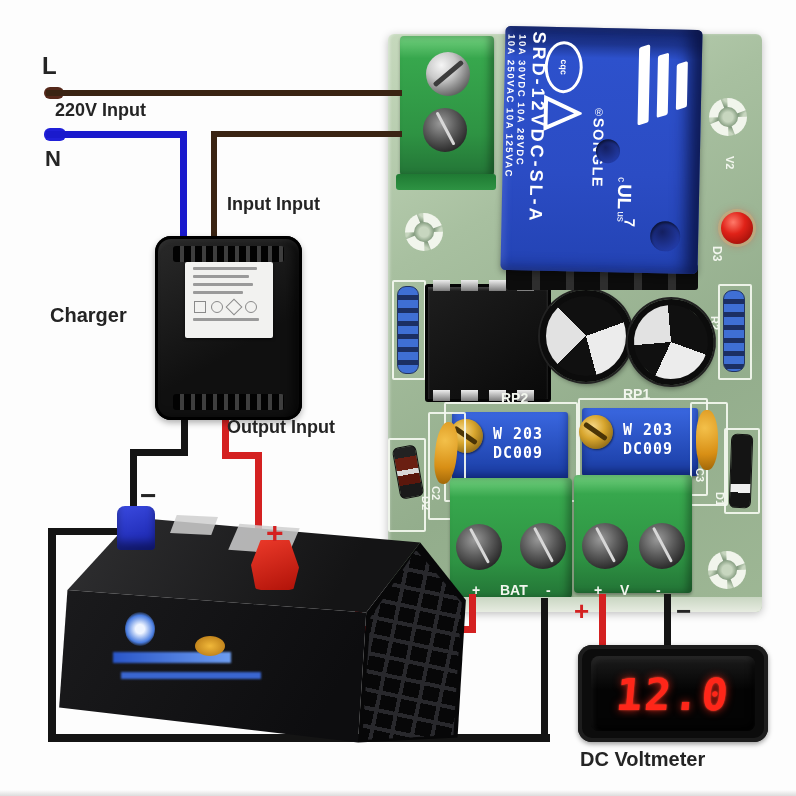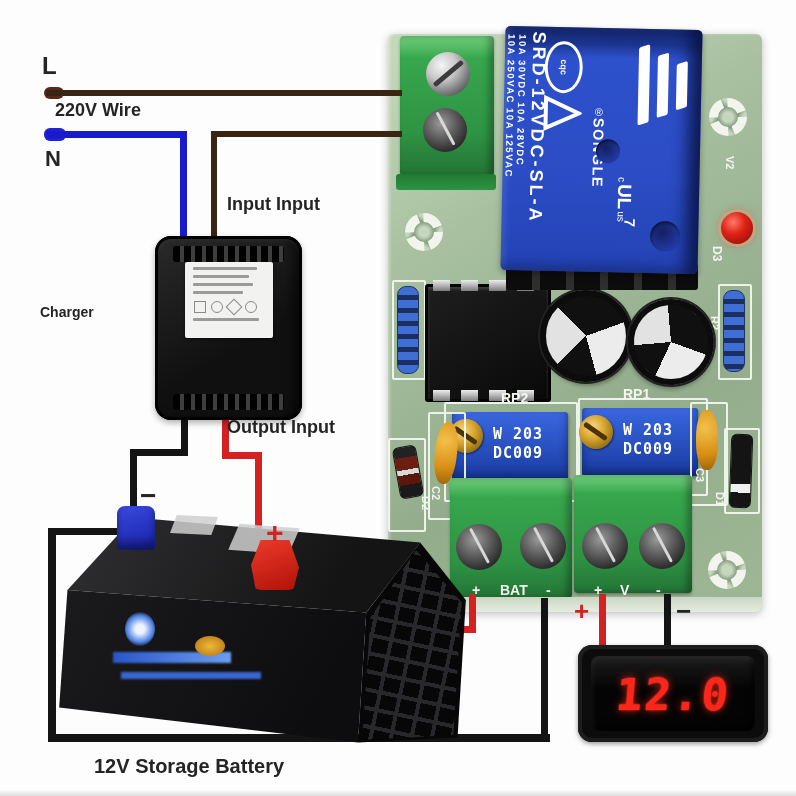--- a/index.html
+++ b/index.html
@@ -302,25 +302,25 @@
     <div class="abs" style="left:140px;top:136px;width:30px;height:20px;border-radius:50%;filter:blur(.5px);
          background:radial-gradient(#f0b83a,#b07010)"></div>
   </div>
 
   <div class="meter">
     <div class="meter-face"></div>
     <div class="meter-display">12.0</div>
   </div>
 
   <div class="lbl" style="left:42px;top:52px;font-size:24px">L</div>
-  <div class="lbl" style="left:55px;top:100px;font-size:18px">220V Wire</div>
+  <div class="lbl" style="left:55px;top:100px;font-size:18px">220V Input</div>
   <div class="lbl" style="left:45px;top:146px;font-size:22px">N</div>
   <div class="lbl" style="left:227px;top:194px;font-size:18px">Input Input</div>
-  <div class="lbl" style="left:40px;top:304px;font-size:14px">Charger</div>
+  <div class="lbl" style="left:50px;top:304px;font-size:20px">Charger</div>
   <div class="lbl" style="left:227px;top:417px;font-size:18px">Output Input</div>
   <div class="lbl" style="left:140px;top:480px;font-size:28px">−</div>
   <div class="lbl" style="left:266px;top:516px;font-size:30px;color:#d42121">+</div>
-  <div class="lbl" style="left:94px;top:755px;font-size:20px">12V Storage Battery</div>
   <div class="lbl" style="left:574px;top:596px;font-size:26px;color:#d42121">+</div>
   <div class="lbl" style="left:676px;top:596px;font-size:26px">−</div>
+  <div class="lbl" style="left:580px;top:748px;font-size:20px">DC Voltmeter</div>
 
   <div class="photo-edge"></div>
 </div>
 
 </body></html>

